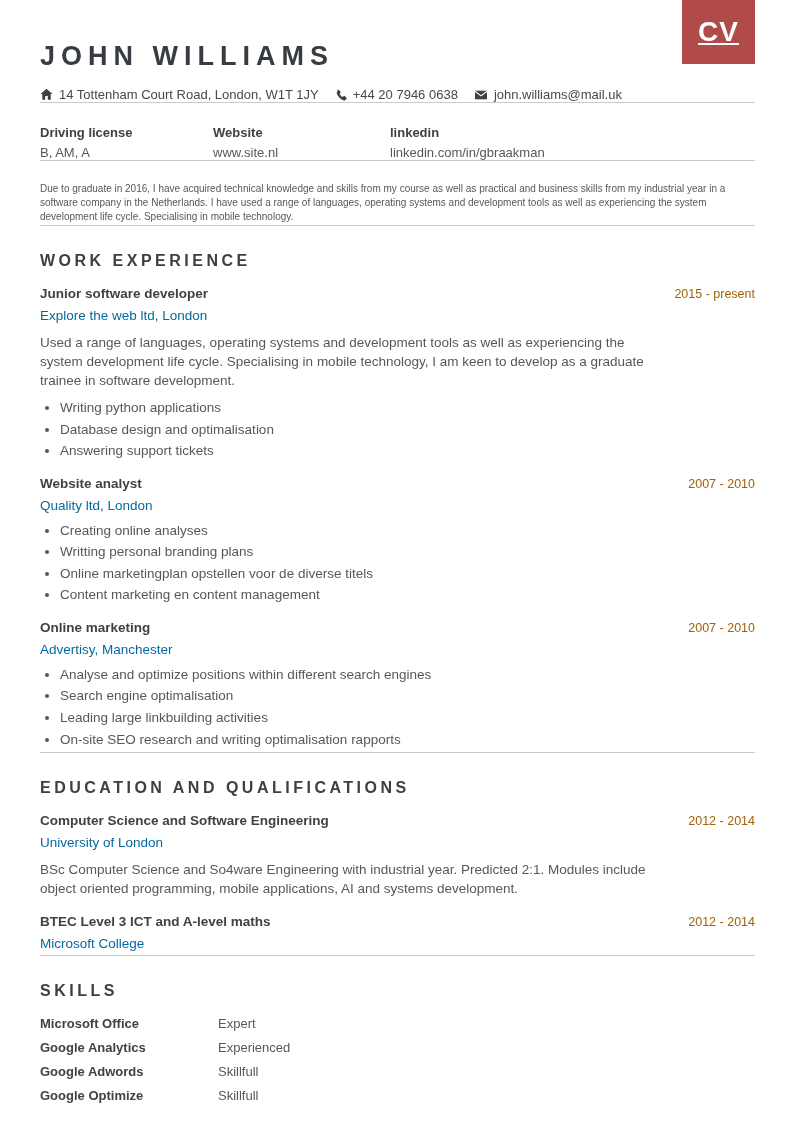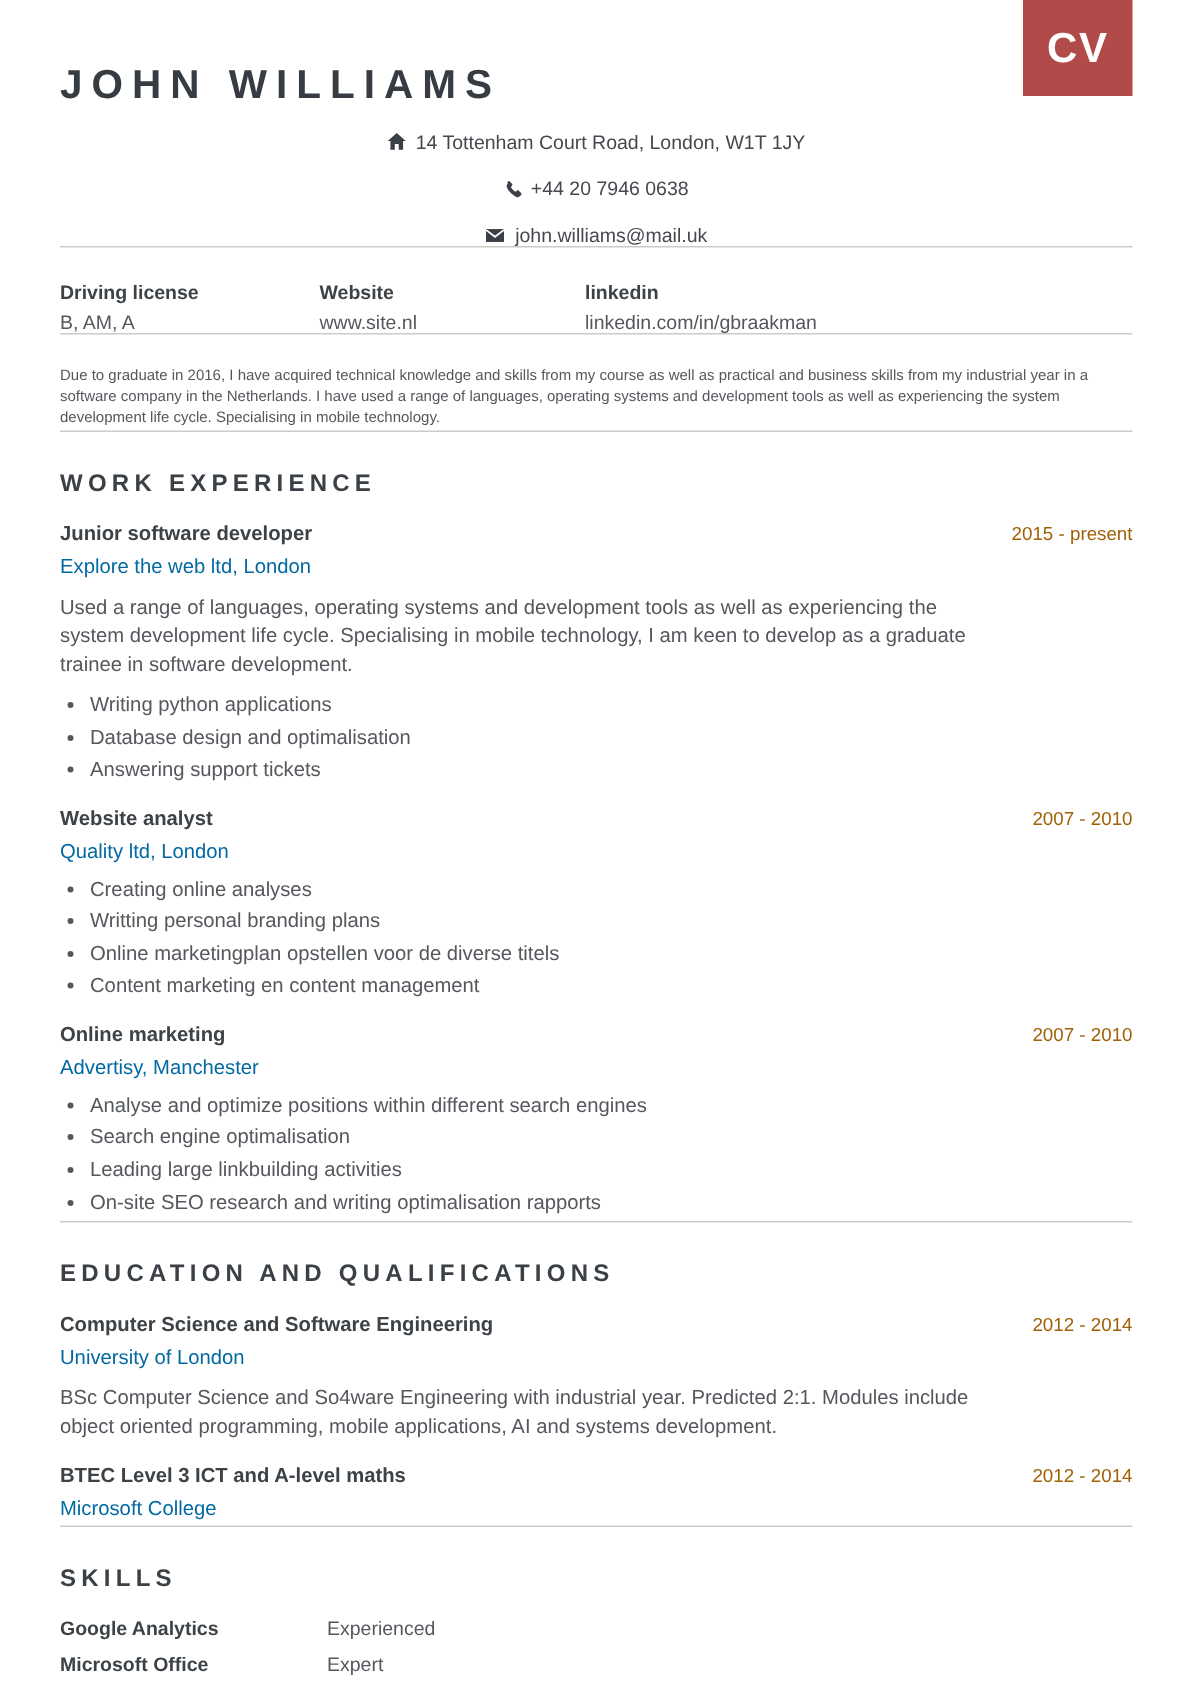--- a/index.html
+++ b/index.html
@@ -22,36 +22,36 @@
     width: 73px;
     height: 64px;
     background: #b14b49;
     color: #ffffff;
     display: flex;
     align-items: center;
     justify-content: center;
     font-size: 28px;
     font-weight: bold;
     letter-spacing: 1px;
+    text-decoration: underline;
   }
   h1.name {
     margin-top: 21px;
     font-size: 27px;
     font-weight: bold;
     letter-spacing: 6px;
     color: #363c42;
   }
   .contact {
     margin-top: 15px;
     display: flex;
     align-items: center;
     gap: 16px;
     font-size: 13px;
     color: #45494e;
-    flex-direction: column;
   }
   .citem { display: inline-flex; align-items: center; gap: 6px; }
   .citem svg { display: block; }
   hr.rule {
     border: none;
     border-top: 1px solid #cbcbc9;
     margin: 0;
   }
   .hr1 { margin-top: 15px; }
   .details {
@@ -259,30 +259,30 @@
       </div>
   </div>
 
   <hr class="rule hr-edu">
 
   <div class="section">
     <h2 class="section-title">SKILLS</h2>
     <div class="skills-table">
 
         <div class="skill-row">
+          <span class="skill-name">Microsoft Office</span>
+          <span class="skill-level">Expert</span>
+        </div>
+
+        <div class="skill-row">
           <span class="skill-name">Google Analytics</span>
           <span class="skill-level">Experienced</span>
         </div>
 
         <div class="skill-row">
-          <span class="skill-name">Microsoft Office</span>
-          <span class="skill-level">Expert</span>
-        </div>
-
-        <div class="skill-row">
           <span class="skill-name">Google Adwords</span>
           <span class="skill-level">Skillfull</span>
         </div>
 
         <div class="skill-row">
           <span class="skill-name">Google Optimize</span>
           <span class="skill-level">Skillfull</span>
         </div>
       </div>
   </div>

